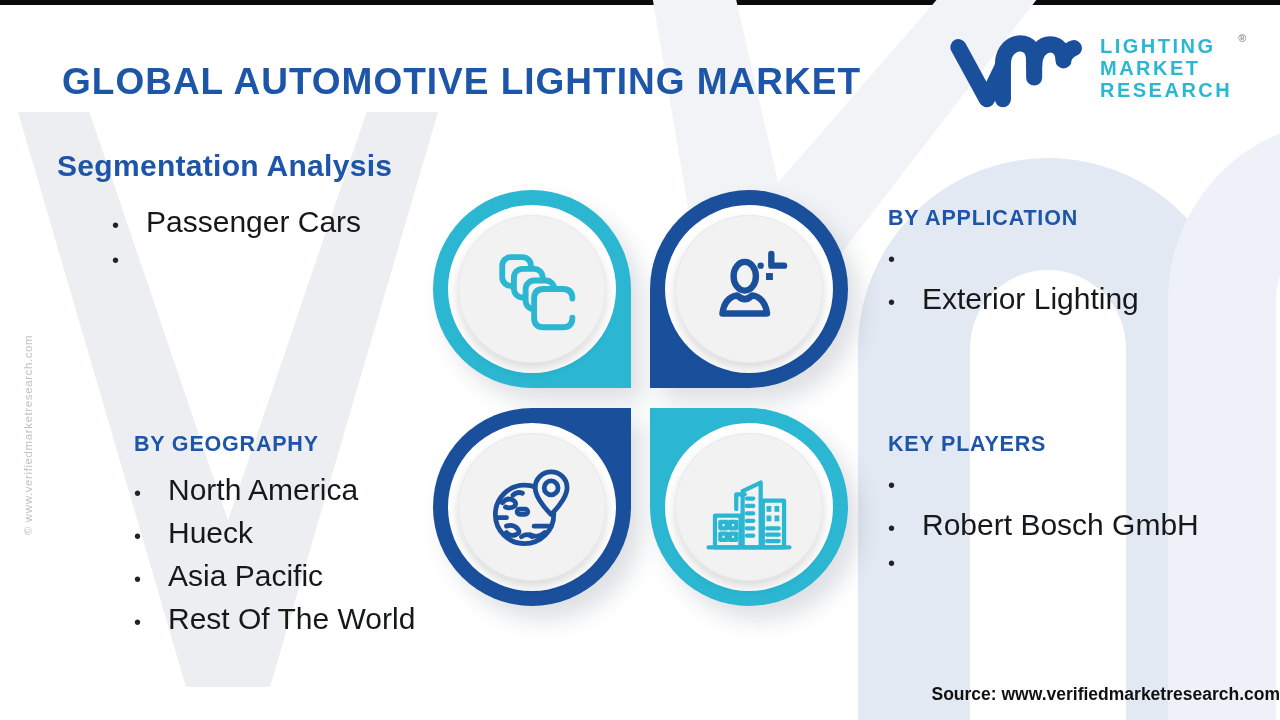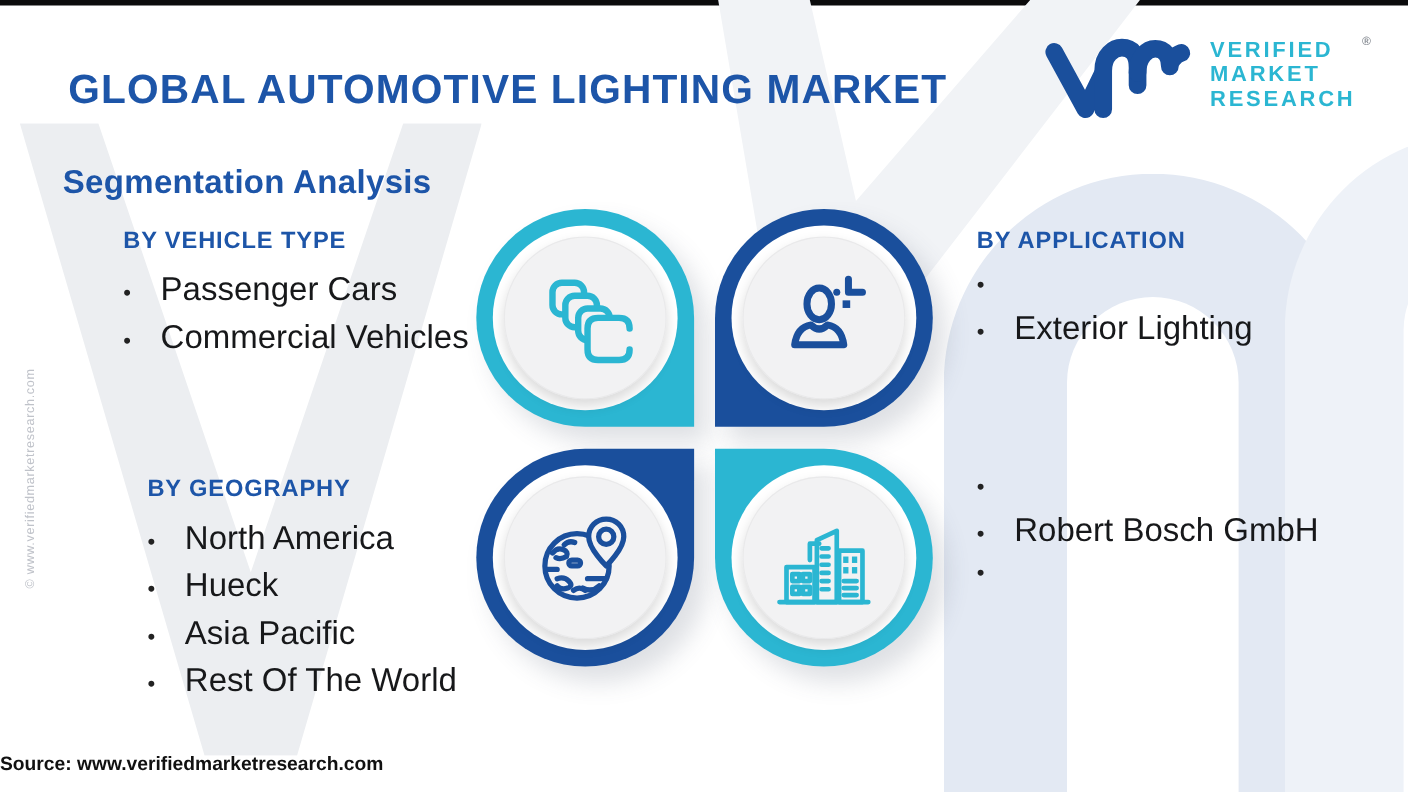--- a/index.html
+++ b/index.html
@@ -84,21 +84,21 @@
     position:absolute; inset:25px; border-radius:50%; background:var(--disc,#f2f2f3);
     box-shadow:0 6px 12px rgba(0,0,0,.15), inset 0 0 0 1px #e9e9ea;
     display:flex; align-items:center; justify-content:center;
   }
   .icon-cyan { color:var(--cyan,#2bb6d2); }
   .icon-blue { color:var(--dark-blue,#1a4f9c); }
 
   
   .source {
     position:absolute; left:0; top:684px; width:1280px; z-index:3;
-    text-align:left; font-size:17.5px; font-weight:700; color:#111;
+    text-align:right; font-size:17.5px; font-weight:700; color:#111;
   }
   .copyright {
     position:absolute; left:22px; top:535px; z-index:3;
     transform:rotate(-90deg); transform-origin:0 0;
     font-size:11.5px; letter-spacing:.6px; color:#bfc2c9; white-space:nowrap;
   }
 </style>
 </head>
 <body>
 
@@ -113,37 +113,35 @@
   <h1 class="title">GLOBAL AUTOMOTIVE LIGHTING MARKET</h1>
   <h2 class="subtitle">Segmentation Analysis</h2>
 
   <div class="logo">
     <svg width="142" height="80" viewBox="0 0 150 84" fill="none" stroke="#1a4f9c" stroke-width="17" stroke-linecap="round" stroke-linejoin="round">
       <path d="M11,20 L41,75 L57,42"></path>
       <path d="M58,75 V38 C58,23 68,16 76,16 C86,16 91,23 91,35 V52"></path>
       <path d="M91,40 C91,25 100,17 108,17 C117,17 122,24 122,34 C122,29 127,23 133,21"></path>
     </svg>
     <div class="logo-text">
-      <div>VERIFIED</div>
+      <div>LIGHTING</div>
       <div>MARKET</div>
       <div>RESEARCH</div>
       <span class="logo-reg">®</span>
     </div>
   </div>
 
   <div class="section sec-vehicle">
-    <h3>BY VEHICLE TYPE</h3>
     <ul>
       <li>
           <span class="dot">•</span>
           <span class="item">Passenger Cars</span>
         </li>
       <li>
           <span class="dot">•</span>
-          <span class="item">Commercial Vehicles</span>
         </li>
     </ul>
   </div>
 
   <div class="section sec-application">
     <h3>BY APPLICATION</h3>
     <ul>
       <li>
           <span class="dot">•</span>
         </li>
@@ -170,20 +168,21 @@
           <span class="item">Asia Pacific</span>
         </li>
       <li>
           <span class="dot">•</span>
           <span class="item">Rest Of The World</span>
         </li>
     </ul>
   </div>
 
   <div class="section sec-keyplayers">
+    <h3>KEY PLAYERS</h3>
     <ul>
       <li>
           <span class="dot">•</span>
         </li>
       <li>
           <span class="dot">•</span>
           <span class="item">Robert Bosch GmbH</span>
         </li>
       <li>
           <span class="dot">•</span>

